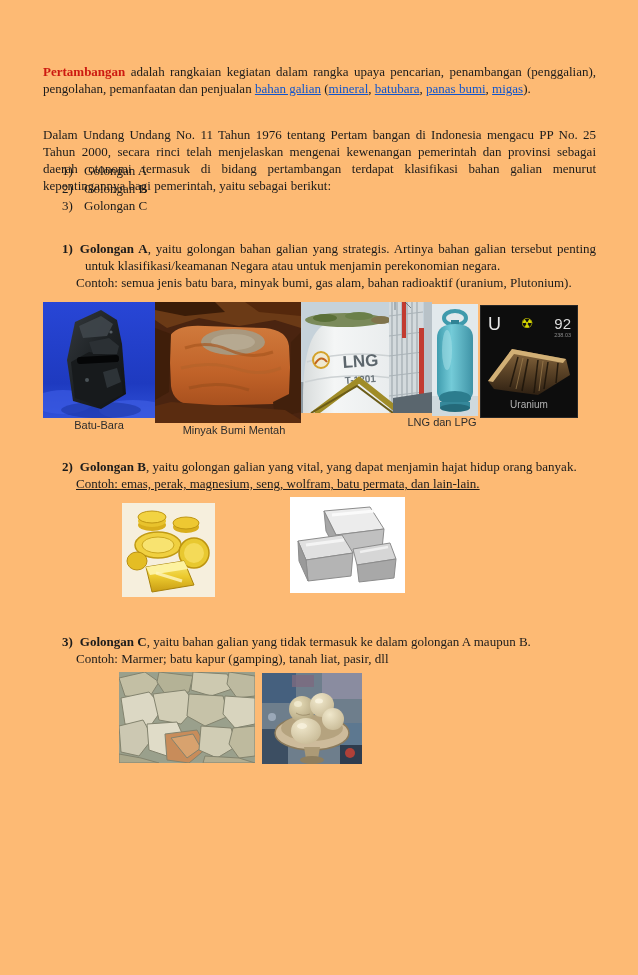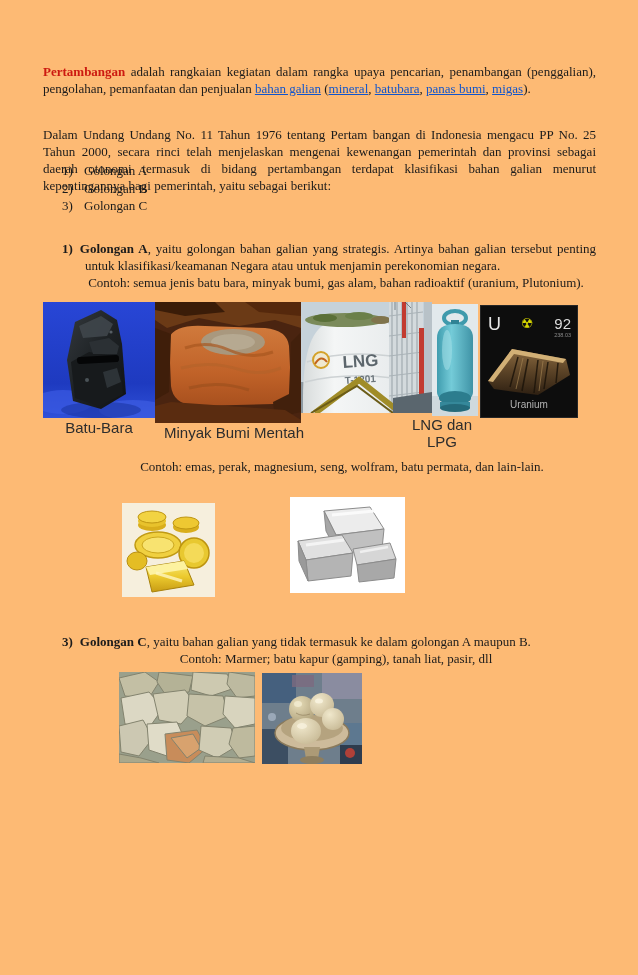--- a/index.html
+++ b/index.html
@@ -9,24 +9,24 @@
         text-align:justify;}
   .red-bold{color:#cc1a11;font-weight:bold;}
   .lnk{color:#1155cc;text-decoration:underline;cursor:pointer;}
   .glist{position:absolute;left:62px;top:162px;font-size:13px;line-height:17.5px;}
   .glist .row{white-space:nowrap;}
   .li-marker{display:inline-block;min-width:22px;}
   .sec{position:absolute;left:62px;width:534px;font-size:13px;line-height:17px;}
   .sec-par{padding-left:23px;text-indent:-23px;text-align:justify;}
   .sec-marker{font-weight:bold;padding-right:7px;}
   .sec-lead{font-weight:bold;}
-  .contoh{text-align:center;}
+  .contoh{text-align:left;}
   .fig{position:absolute;overflow:hidden;}
   .fig svg{display:block;}
-  .caption{position:absolute;font-family:"Liberation Sans",sans-serif;font-size:15px;
+  .caption{position:absolute;font-family:"Liberation Sans",sans-serif;font-size:11px;
            color:#2d2d2d;text-align:center;}
 </style>
 </head>
 <body>
 
 <div class="page">
 
   <p class="para" style="top:50px;"><span class="red-bold">Pertambangan</span><span> adalah rangkaian kegiatan dalam rangka upaya pencarian, penambangan (penggalian), pengolahan, pemanfaatan dan penjualan </span><a class="lnk">bahan galian</a><span> (</span><a class="lnk">mineral</a><span>, </span><a class="lnk">batubara</a><span>, </span><a class="lnk">panas bumi</a><span>, </span><a class="lnk">migas</a><span>).</span></p>
 
   <p class="para" style="top:113px;">Dalam Undang Undang No. 11 Tahun 1976 tentang Pertam bangan di Indonesia mengacu PP No. 25 Tahun 2000, secara rinci telah menjelaskan mengenai kewenangan pemerintah dan provinsi sebagai daerah otonomi termasuk di bidang pertambangan terdapat klasifikasi bahan galian menurut kepentingannya bagi pemerintah, yaitu sebagai berikut:</p>
@@ -198,21 +198,22 @@
       </g>
       <text x="49" y="103" font-family="Liberation Sans, sans-serif" font-size="10" fill="#b2b2b2" text-anchor="middle">Uranium</text>
     </svg>
   </div>
 
   <div class="caption" style="left:43px;top:419px;width:112px;">Batu-Bara</div>
   <div class="caption" style="left:161px;top:424px;width:146px;">Minyak Bumi Mentah</div>
   <div class="caption" style="left:397px;top:416px;width:90px;">LNG dan LPG</div>
 
   <div class="sec" style="top:458px;">
-    <div class="contoh" style="margin-left:26px;">Contoh: emas, perak, magnesium, seng, wolfram, batu permata, dan lain-lain.</div>
+    <div class="sec-par"><span class="sec-marker">2)</span><span class="sec-lead">Golongan B</span><span>, yaitu golongan galian yang vital, yang dapat menjamin hajat hidup orang banyak.</span></div>
+    <div class="contoh" style="margin-left:14px;text-decoration:underline;">Contoh: emas, perak, magnesium, seng, wolfram, batu permata, dan lain-lain.</div>
   </div>
 
   <div class="fig" style="left:122px;top:503px;width:93px;height:94px;">
     <svg width="93" height="94" viewBox="0 0 93 94">
       <defs>
         <linearGradient id="barg" x1="0" y1="0" x2="0" y2="1">
           <stop offset="0" stop-color="#f8ea7c"></stop>
             <stop offset="0.5" stop-color="#ecca2e"></stop>
           <stop offset="1" stop-color="#c89c14"></stop>
         </linearGradient>

